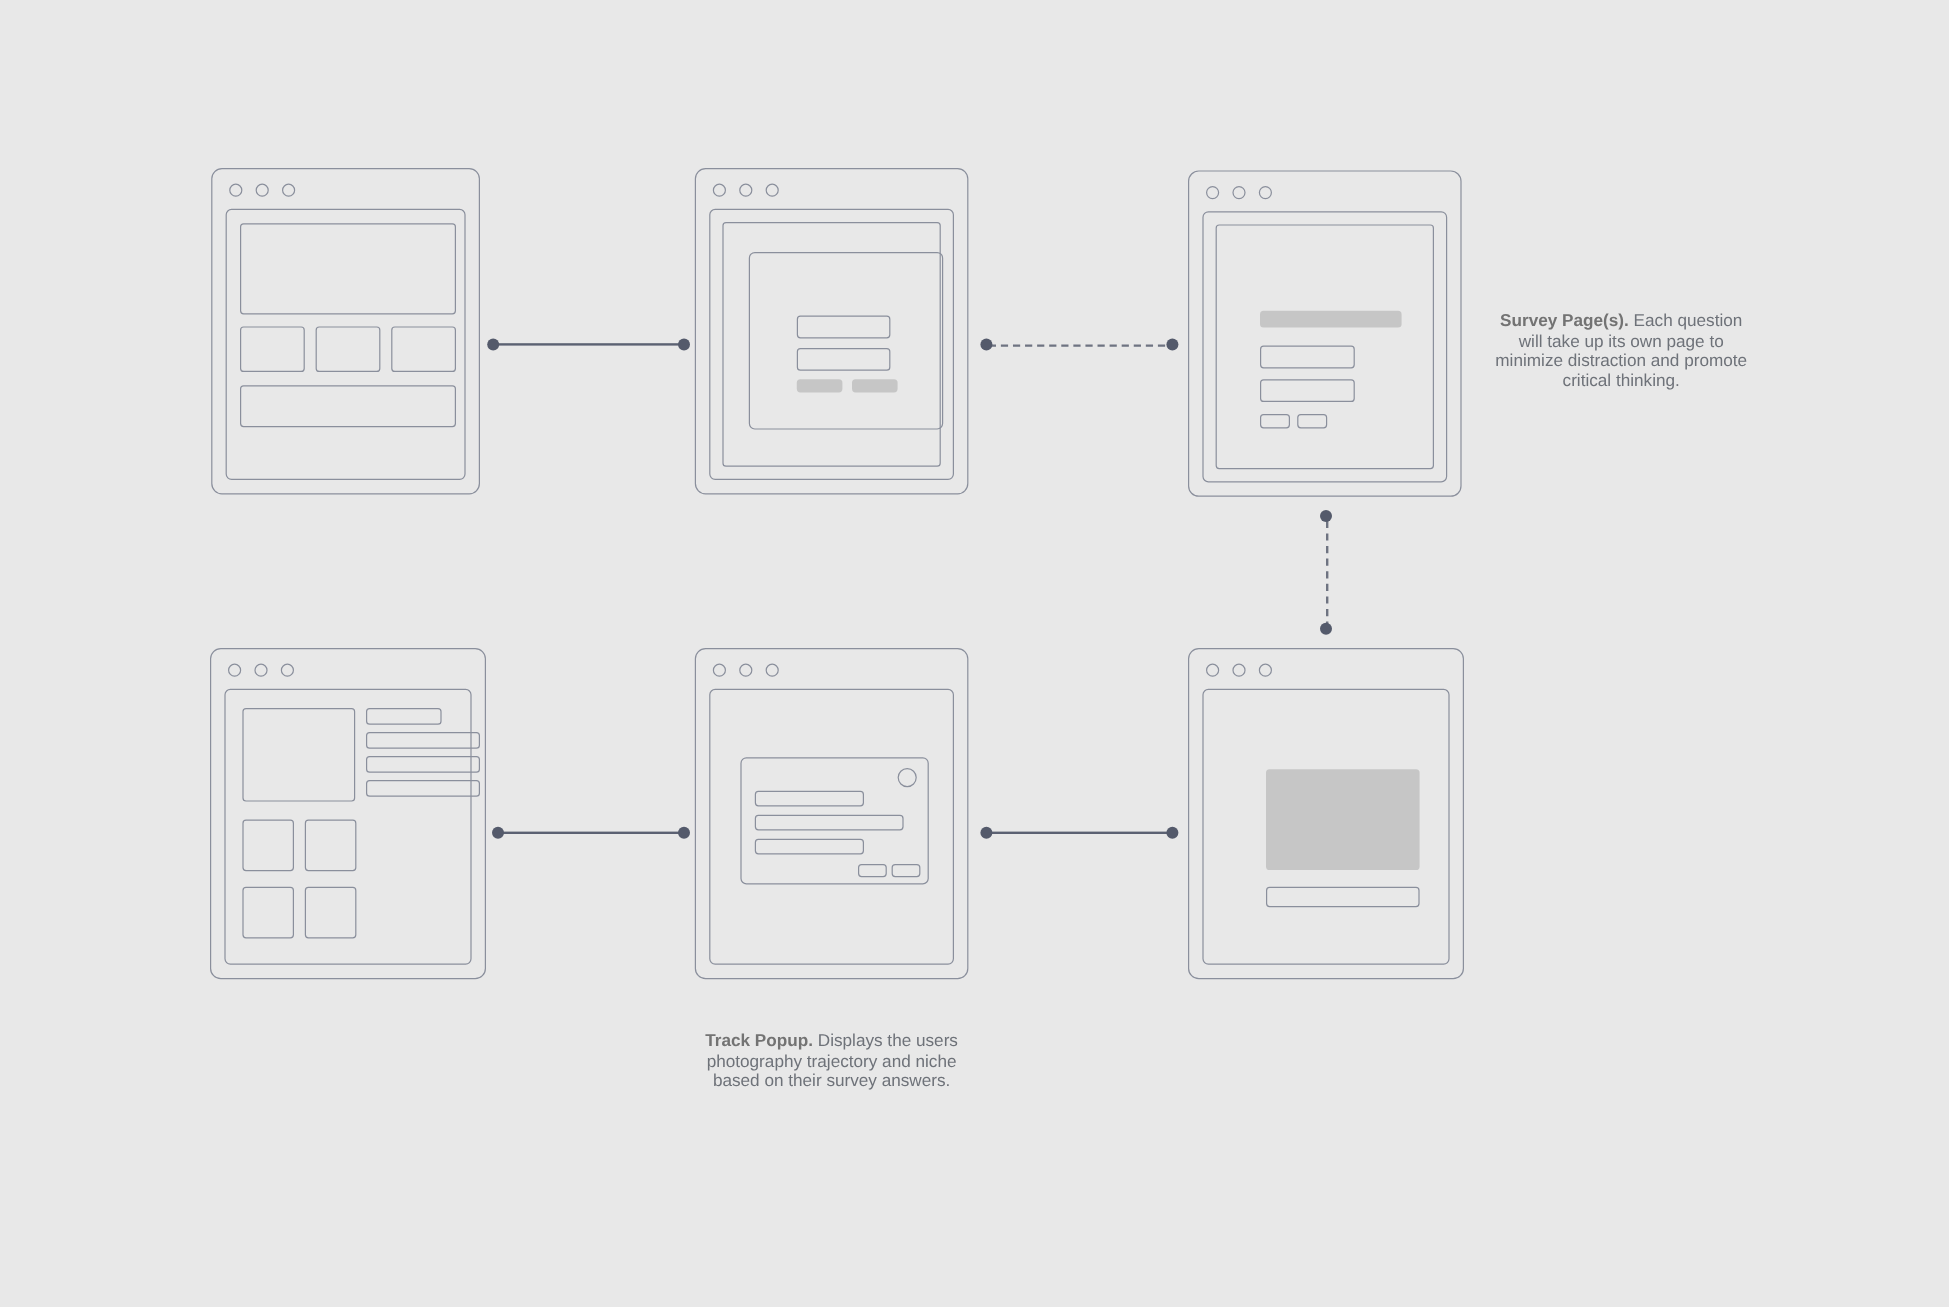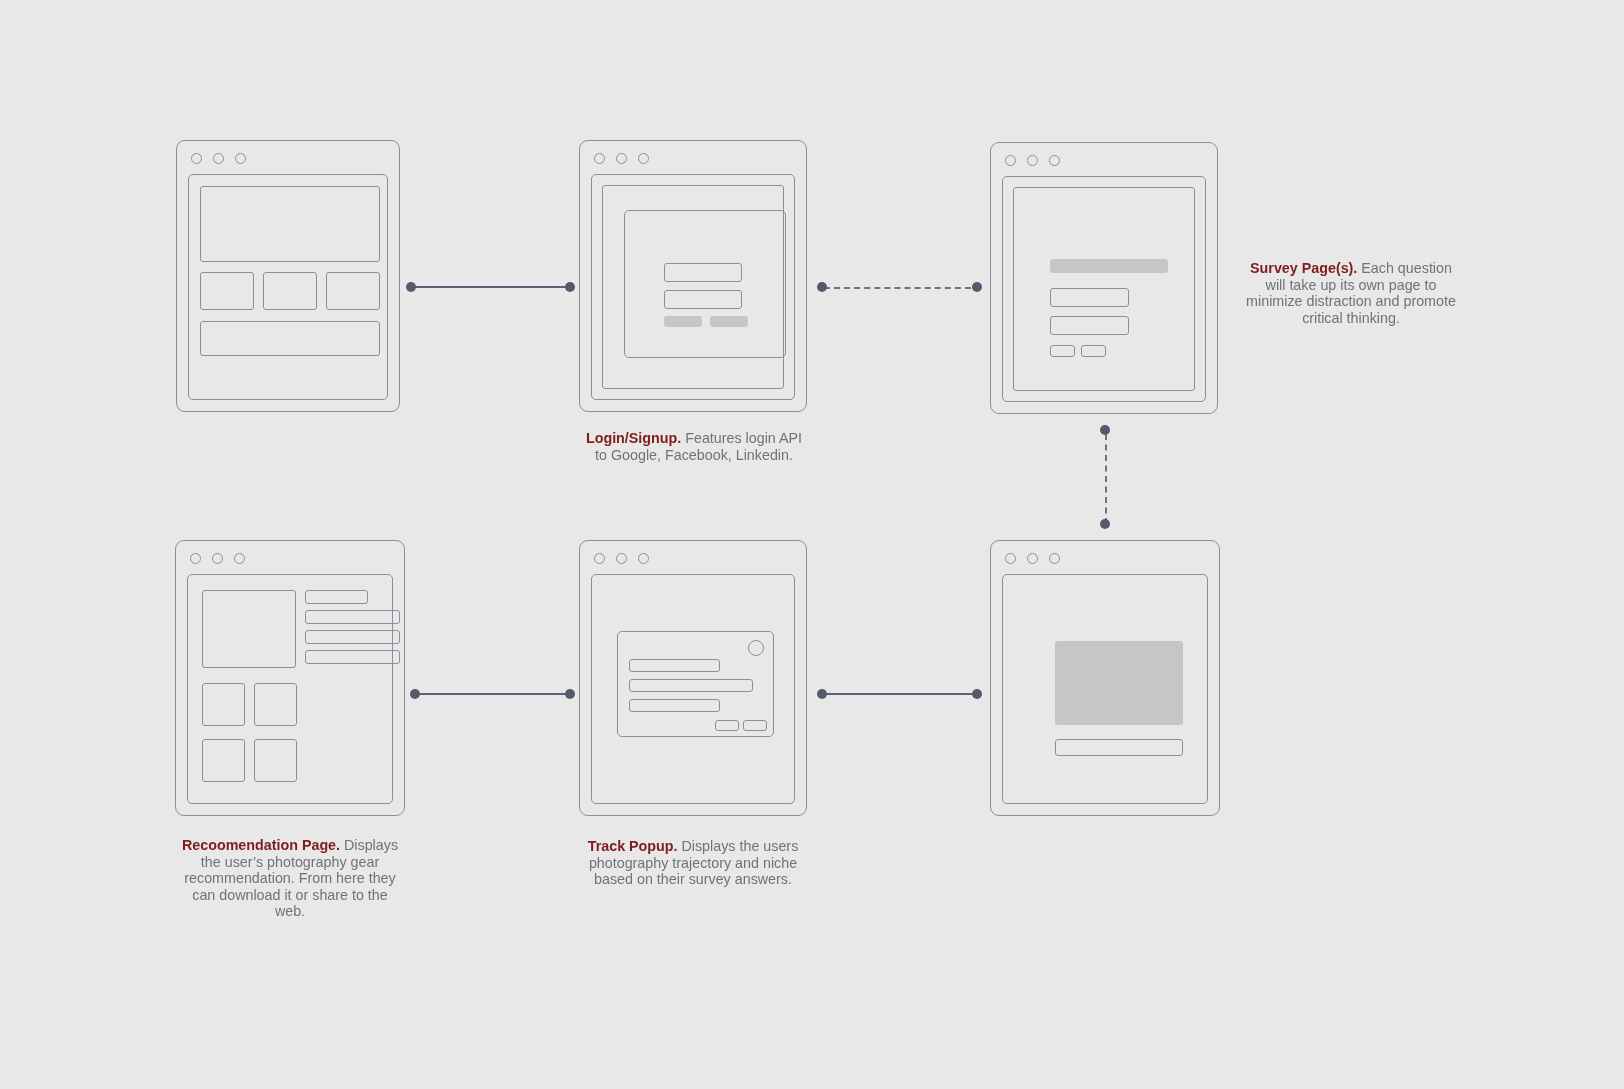--- a/index.html
+++ b/index.html
@@ -40,21 +40,21 @@
   }
 
   
   .cap{
     position:absolute;
     text-align:center;
     font-size:14.3px;
     line-height:1.16;
     color:#6e7279;
   }
-  .cap b{color:#7f1d1d;font-weight:bold;}
+  .cap b{color:#737373;font-weight:bold;}
 
   
   .conn{position:absolute;height:2px;background:#5b6172;}
   .cdot{position:absolute;width:10px;height:10px;border-radius:50%;background:#545a6b;}
   .dashh{position:absolute;height:0;border-top:2px dashed #6e7381;}
   .dashv{position:absolute;width:0;border-left:2px dashed #6e7381;}
 </style>
 </head>
 <body>
 
@@ -85,23 +85,20 @@
       <div class="inner">
         <div class="box" style="left:21px;top:24px;width:162px;height:148px;border-radius:5px;">
           <div class="box" style="left:39px;top:52px;width:78px;height:19px;"></div>
           <div class="box" style="left:39px;top:79px;width:78px;height:19px;"></div>
           <div class="fill" style="left:39px;top:105px;width:38px;height:11px;"></div>
           <div class="fill" style="left:85px;top:105px;width:38px;height:11px;"></div>
         </div>
       </div>
     </div>
   </div>
-  <div class="cap" style="left:580px;top:430px;width:228px;">
-    <b>Login/Signup.</b><span> Features login API to Google, Facebook, Linkedin.</span>
-  </div>
 
   <div class="win" style="left:990px;top:142px;width:228px;height:272px;">
     <div class="dots">
       <span class="dot"></span>
       <span class="dot"></span>
       <span class="dot"></span>
     </div>
     <div class="viewport">
       <div class="inner">
         <div class="fill" style="left:36px;top:71px;width:118px;height:14px;"></div>
@@ -127,42 +124,39 @@
       <div class="box" style="left:117px;top:15px;width:63px;height:14px;"></div>
       <div class="box" style="left:117px;top:35px;width:95px;height:14px;"></div>
       <div class="box" style="left:117px;top:55px;width:95px;height:14px;"></div>
       <div class="box" style="left:117px;top:75px;width:95px;height:14px;"></div>
       <div class="box" style="left:14px;top:108px;width:43px;height:43px;"></div>
       <div class="box" style="left:66px;top:108px;width:43px;height:43px;"></div>
       <div class="box" style="left:14px;top:164px;width:43px;height:43px;"></div>
       <div class="box" style="left:66px;top:164px;width:43px;height:43px;"></div>
     </div>
   </div>
-  <div class="cap" style="left:178px;top:837px;width:224px;">
-    <b>Recoomendation Page.</b><span> Displays the user’s photography gear recommendation. From here they can download it or share to the web.</span>
-  </div>
 
   <div class="win" style="left:579px;top:540px;width:228px;height:276px;">
     <div class="dots">
       <span class="dot"></span>
       <span class="dot"></span>
       <span class="dot"></span>
     </div>
     <div class="viewport">
       <div class="box" style="left:25px;top:56px;width:157px;height:106px;border-radius:5px;">
         <div class="box" style="left:130px;top:8px;width:16px;height:16px;border-radius:50%;"></div>
         <div class="box" style="left:11px;top:27px;width:91px;height:13px;"></div>
         <div class="box" style="left:11px;top:47px;width:124px;height:13px;"></div>
         <div class="box" style="left:11px;top:67px;width:91px;height:13px;"></div>
         <div class="box" style="left:97px;top:88px;width:24px;height:11px;"></div>
         <div class="box" style="left:125px;top:88px;width:24px;height:11px;"></div>
       </div>
     </div>
   </div>
-  <div class="cap" style="left:585px;top:838px;width:216px;">
+  <div class="cap" style="left:585px;top:860px;width:216px;">
     <b>Track Popup.</b><span> Displays the users photography trajectory and niche based on their survey answers.</span>
   </div>
 
   <div class="win" style="left:990px;top:540px;width:230px;height:276px;">
     <div class="dots">
       <span class="dot"></span>
       <span class="dot"></span>
       <span class="dot"></span>
     </div>
     <div class="viewport">

